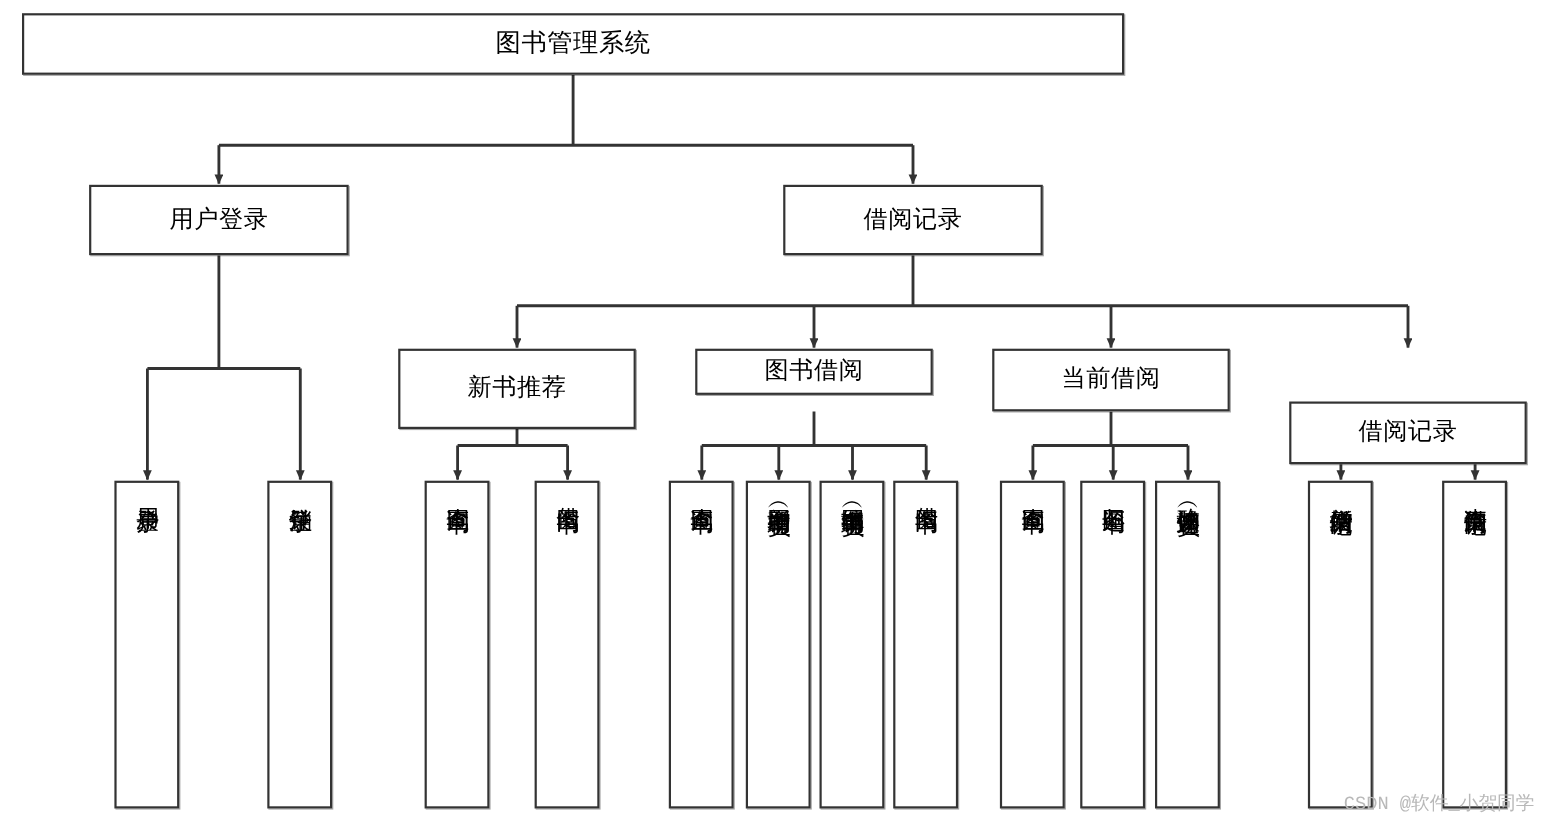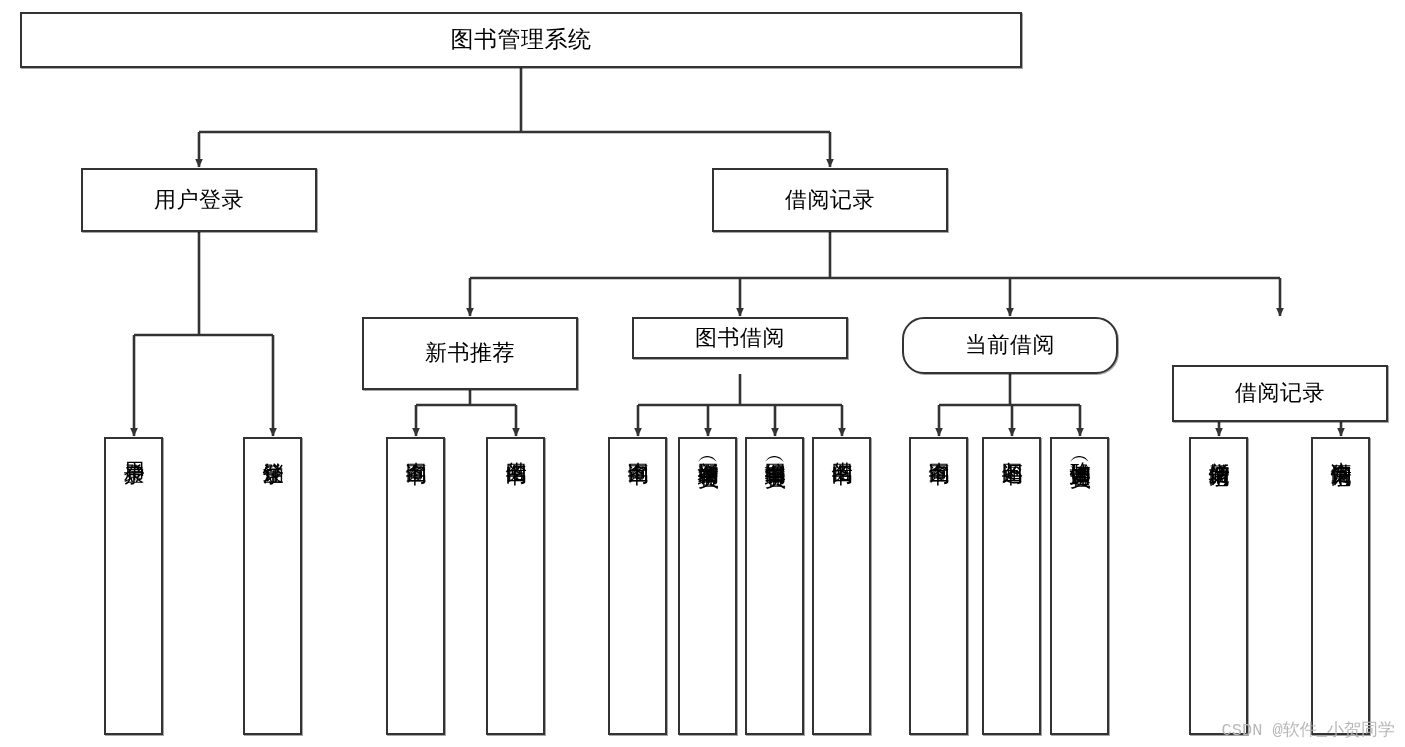--- a/index.html
+++ b/index.html
@@ -121,21 +121,21 @@
       </div>
       <div class="node h" style="left: 712px; top: 168px; width: 236px; height: 64px; border-color: rgb(51, 51, 51); background: rgb(255, 255, 255);">
         <span class="label">借阅记录</span>
       </div>
       <div class="node h" style="left: 362px; top: 317px; width: 216px; height: 73px; border-color: rgb(51, 51, 51); background: rgb(255, 255, 255);">
         <span class="label">新书推荐</span>
       </div>
       <div class="node h" style="left: 632px; top: 317px; width: 216px; height: 42px; border-color: rgb(51, 51, 51); background: rgb(255, 255, 255);">
         <span class="label">图书借阅</span>
       </div>
-      <div class="node h" style="left: 902px; top: 317px; width: 216px; height: 57px; border-color: rgb(51, 51, 51); background: rgb(255, 255, 255); border-radius: 22px;">
+      <div class="node h" style="left: 902px; top: 317px; width: 216px; height: 57px; border-color: rgb(51, 51, 51); background: rgb(255, 255, 255);">
         <span class="label">当前借阅</span>
       </div>
       <div class="node h" style="left: 1172px; top: 317px; width: 216px; height: 57px; border-color: rgb(51, 51, 51); background: rgb(255, 255, 255); margin-top: 48px;">
         <span class="label">借阅记录</span>
       </div>
       <div class="node v" style="left: 104px; top: 437px; width: 59px; height: 298px; border-color: rgb(51, 51, 51); background: rgb(255, 255, 255);">
         <span class="label">用户登录</span>
       </div>
       <div class="node v" style="left: 243px; top: 437px; width: 59px; height: 298px; border-color: rgb(51, 51, 51); background: rgb(255, 255, 255);">
         <span class="label">注销登录</span>

